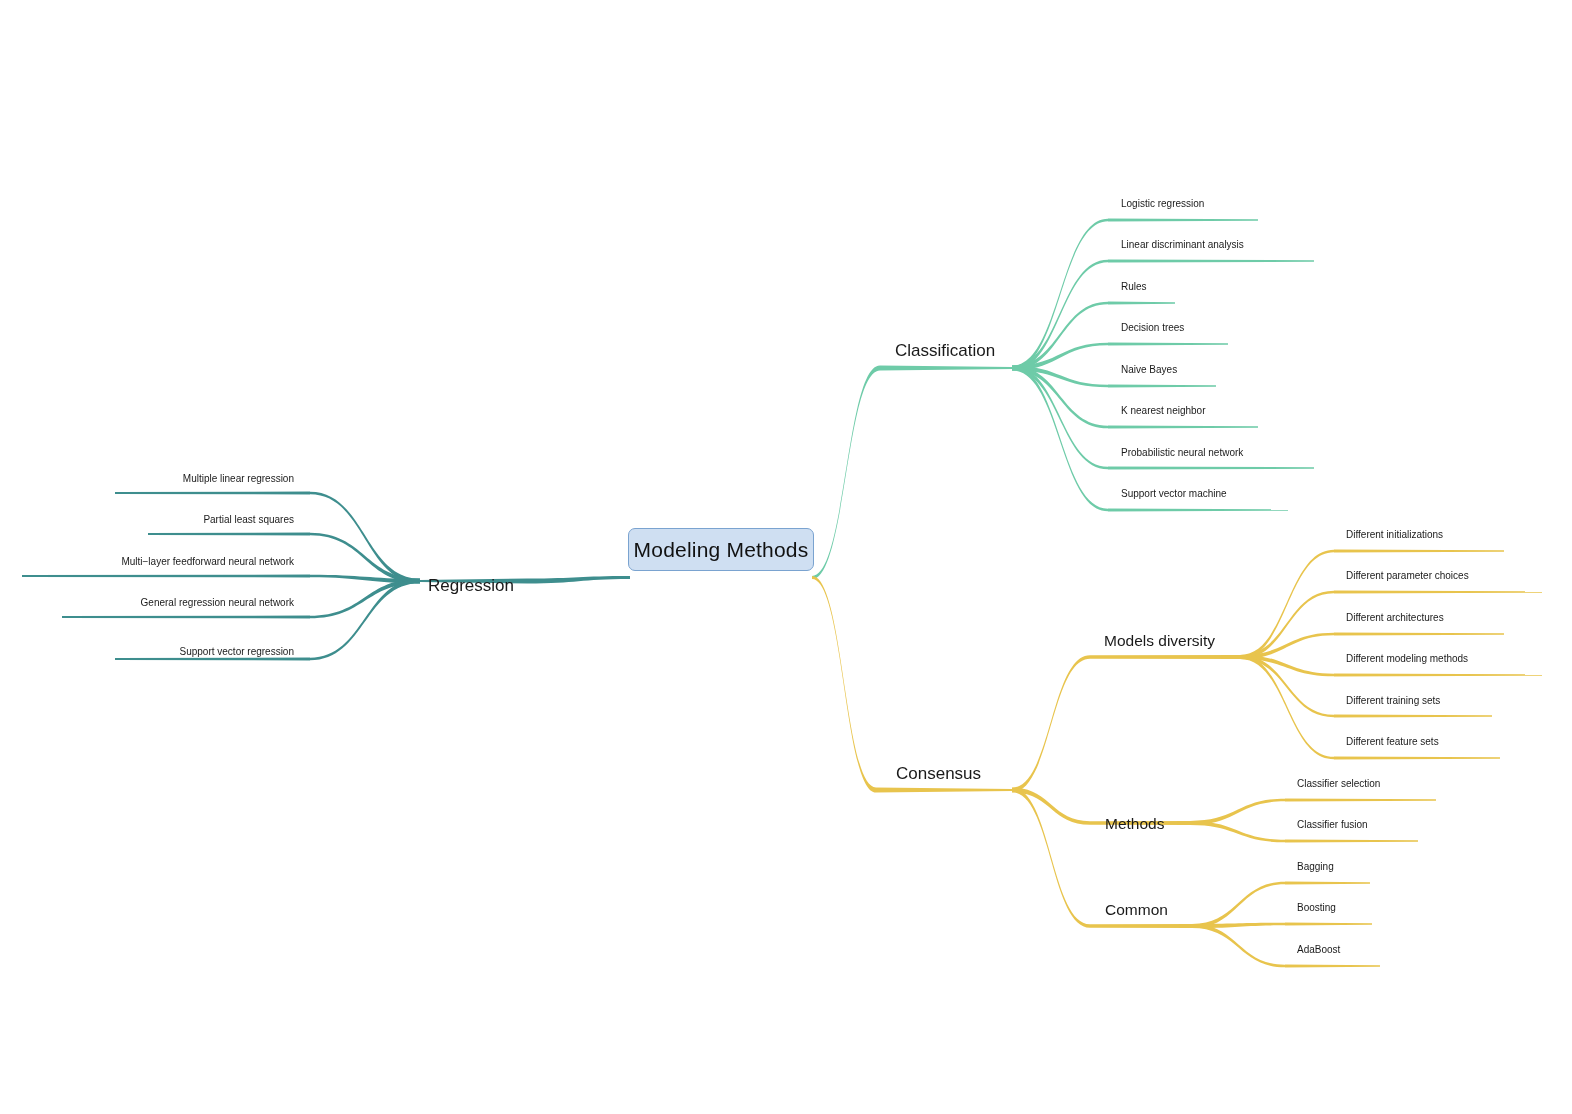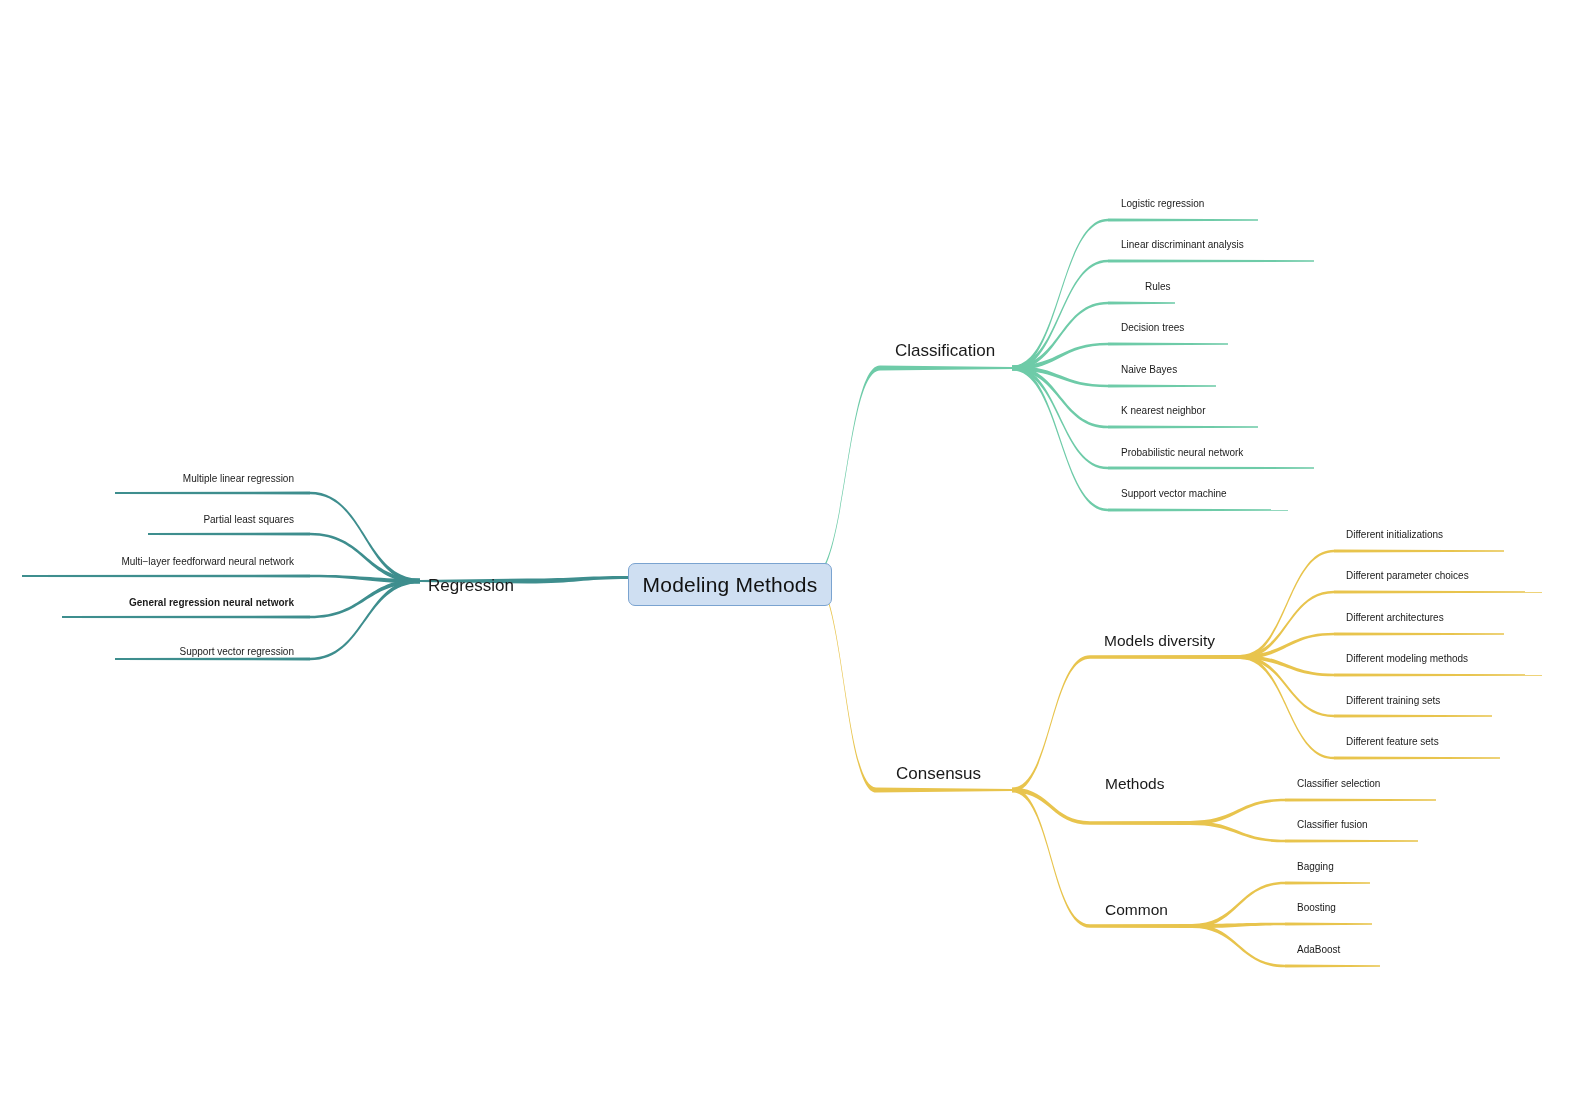--- a/index.html
+++ b/index.html
@@ -119,43 +119,43 @@
       <path d="M 1192 923.9 C 1238.5 923.9, 1238.5 922.7, 1285 922.7 L 1285 925.3 C 1238.5 925.3, 1238.5 928.1, 1192 928.1 Z" fill="#E8C44D"></path>
       <path d="M 1285 922.6 L 1372 923.2 L 1372 924.8 L 1285 925.4 Z" fill="#E8C44D"></path>
       <path d="M 1192 923.9 C 1238.5 923.9, 1238.5 964.7, 1285 964.7 L 1285 967.3 C 1238.5 967.3, 1238.5 928.1, 1192 928.1 Z" fill="#E8C44D"></path>
       <path d="M 1285 964.6 L 1380 965.2 L 1380 966.8 L 1285 967.4 Z" fill="#E8C44D"></path>
     </svg>
   <div id="labels">
       <div class="node-label branch-label" style="left: 428px; top: 577px;">Regression</div>
       <div class="node-label leaf-label" style="right: 1278px; text-align: right; top: 474px;">Multiple linear regression</div>
       <div class="node-label leaf-label" style="right: 1278px; text-align: right; top: 515px;">Partial least squares</div>
       <div class="node-label leaf-label" style="right: 1278px; text-align: left; top: 557px;">Multi−layer feedforward neural network</div>
-      <div class="node-label leaf-label" style="right: 1278px; text-align: center; top: 598px; font-weight: bold;">General regression neural network</div>
+      <div class="node-label leaf-label" style="right: 1278px; text-align: center; top: 598px;">General regression neural network</div>
       <div class="node-label leaf-label" style="right: 1278px; text-align: right; top: 640px; margin-top: 7px;">Support vector regression</div>
       <div class="node-label branch-label" style="left: 895px; top: 342px;">Classification</div>
       <div class="node-label leaf-label" style="left: 1121px; top: 199px;">Logistic regression</div>
       <div class="node-label leaf-label" style="left: 1121px; top: 240px;">Linear discriminant analysis</div>
-      <div class="node-label leaf-label" style="left: 1121px; top: 282px; margin-left: 24px;">Rules</div>
+      <div class="node-label leaf-label" style="left: 1121px; top: 282px;">Rules</div>
       <div class="node-label leaf-label" style="left: 1121px; top: 323px;">Decision trees</div>
       <div class="node-label leaf-label" style="left: 1121px; top: 365px;">Naive Bayes</div>
       <div class="node-label leaf-label" style="left: 1121px; top: 406px;">K nearest neighbor</div>
       <div class="node-label leaf-label" style="left: 1121px; top: 448px;">Probabilistic neural network</div>
       <div class="node-label leaf-label" style="left: 1121px; top: 489px;">Support vector machine</div>
       <div class="node-label branch-label" style="left: 896px; top: 765px;">Consensus</div>
       <div class="node-label sub-label" style="left: 1104px; top: 633px;">Models diversity</div>
       <div class="node-label leaf-label" style="left: 1346px; top: 530px;">Different initializations</div>
       <div class="node-label leaf-label" style="left: 1346px; top: 571px; text-align: right;">Different parameter choices</div>
       <div class="node-label leaf-label" style="left: 1346px; top: 613px;">Different architectures</div>
       <div class="node-label leaf-label" style="left: 1346px; top: 654px;">Different modeling methods</div>
       <div class="node-label leaf-label" style="left: 1346px; top: 696px;">Different training sets</div>
       <div class="node-label leaf-label" style="left: 1346px; top: 737px;">Different feature sets</div>
-      <div class="node-label sub-label" style="left: 1105px; top: 776px; text-align: right;">Methods</div>
+      <div class="node-label sub-label" style="left: 1105px; top: 816px; text-align: right;">Methods</div>
       <div class="node-label leaf-label" style="left: 1297px; top: 779px;">Classifier selection</div>
       <div class="node-label leaf-label" style="left: 1297px; top: 820px;">Classifier fusion</div>
       <div class="node-label sub-label" style="left: 1105px; top: 902px;">Common</div>
       <div class="node-label leaf-label" style="left: 1297px; top: 862px;">Bagging</div>
       <div class="node-label leaf-label" style="left: 1297px; top: 903px;">Boosting</div>
       <div class="node-label leaf-label" style="left: 1297px; top: 945px;">AdaBoost</div>
     </div>
-<div class="root-box" style="left: 628px; top: 563px; width: 204px; height: 43px; background: rgb(207, 223, 242); border-color: rgb(122, 163, 208);">
+<div class="root-box" style="left: 628px; top: 528px; width: 186px; height: 43px; background: rgb(207, 223, 242); border-color: rgb(122, 163, 208);">
       <span class="root-text">Modeling Methods</span>
     </div>
   </div>
 
 </body></html>

